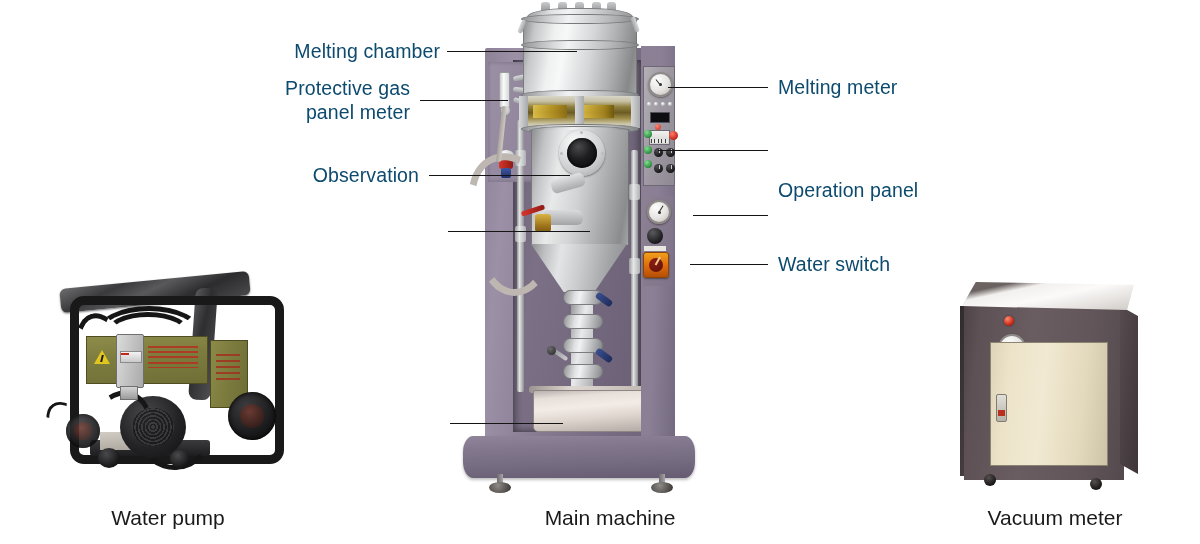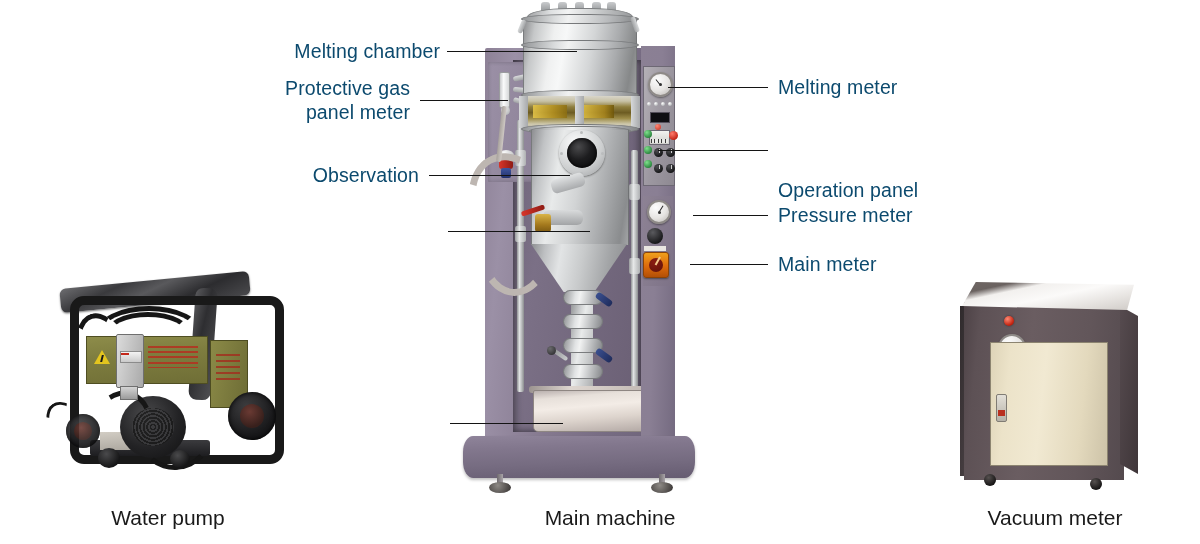--- a/index.html
+++ b/index.html
@@ -508,23 +508,22 @@
   <div class="leader" style="left:448px;top:231px;width:142px;"></div>
 
   <div class="leader" style="left:450px;top:423px;width:113px;"></div>
 
   <div class="label r" style="left:778px;top:75px;width:260px;">Melting meter</div>
   <div class="leader" style="left:668px;top:87px;width:100px;"></div>
 
   <div class="label r" style="left:778px;top:138px;width:260px;margin-top:40px;">Operation panel</div>
   <div class="leader" style="left:658px;top:150px;width:110px;"></div>
 
-  <div class="label r" style="left:778px;top:203px;width:260px;">Pressure meter</div>
   <div class="leader" style="left:693px;top:215px;width:75px;"></div>
 
-  <div class="label r" style="left:778px;top:252px;width:260px;">Main meter</div>
+  <div class="label r" style="left:778px;top:252px;width:260px;">Water switch</div>
   <div class="leader" style="left:690px;top:264px;width:78px;"></div>
 
   <div class="caption" style="left:48px;top:506px;width:240px;">Water pump</div>
   <div class="caption" style="left:480px;top:506px;width:260px;">Main machine</div>
   <div class="caption" style="left:955px;top:506px;width:200px;">Vacuum meter</div>
 
 </div>
 
 </body></html>

